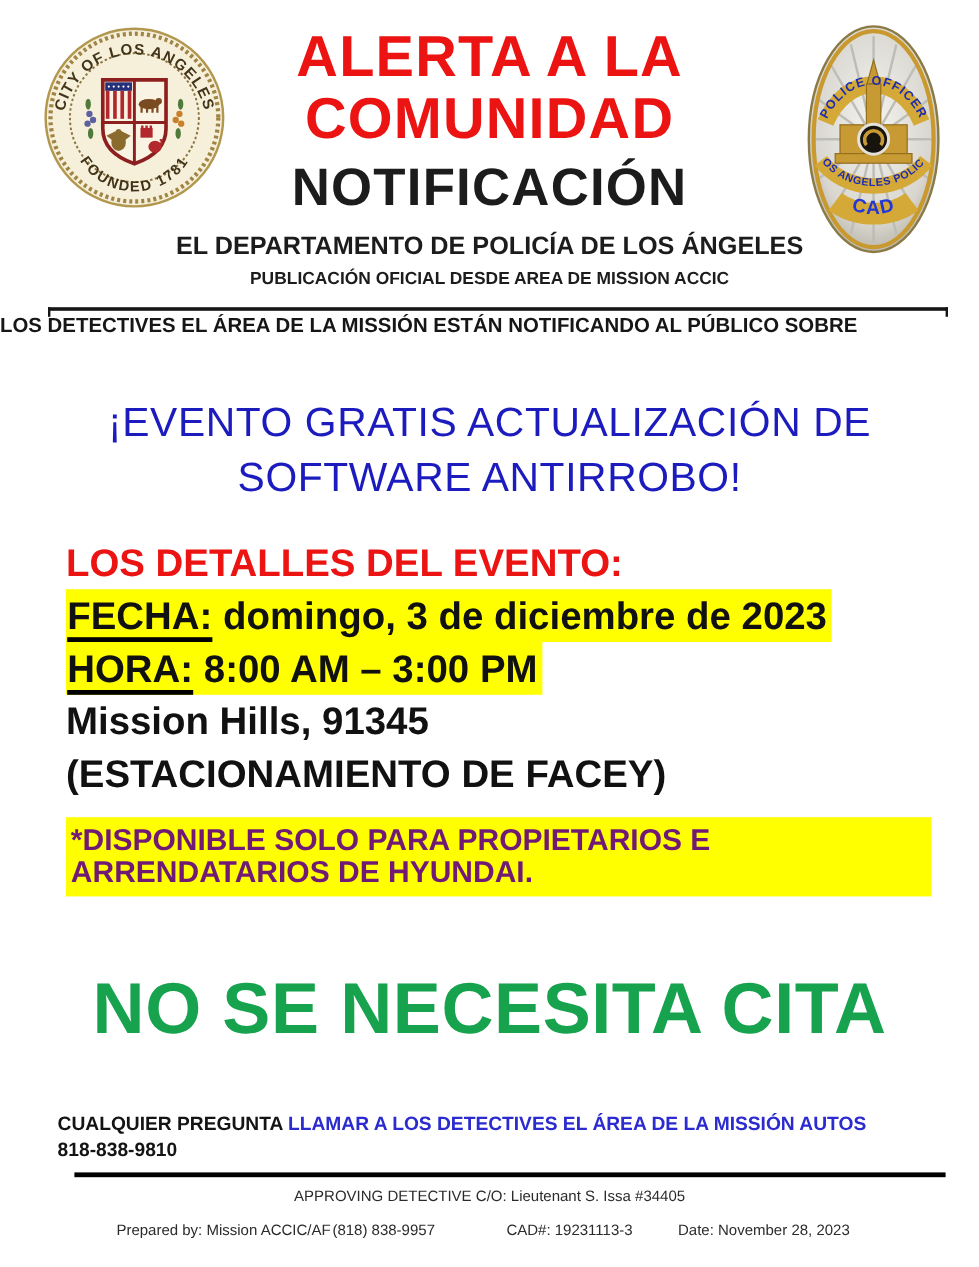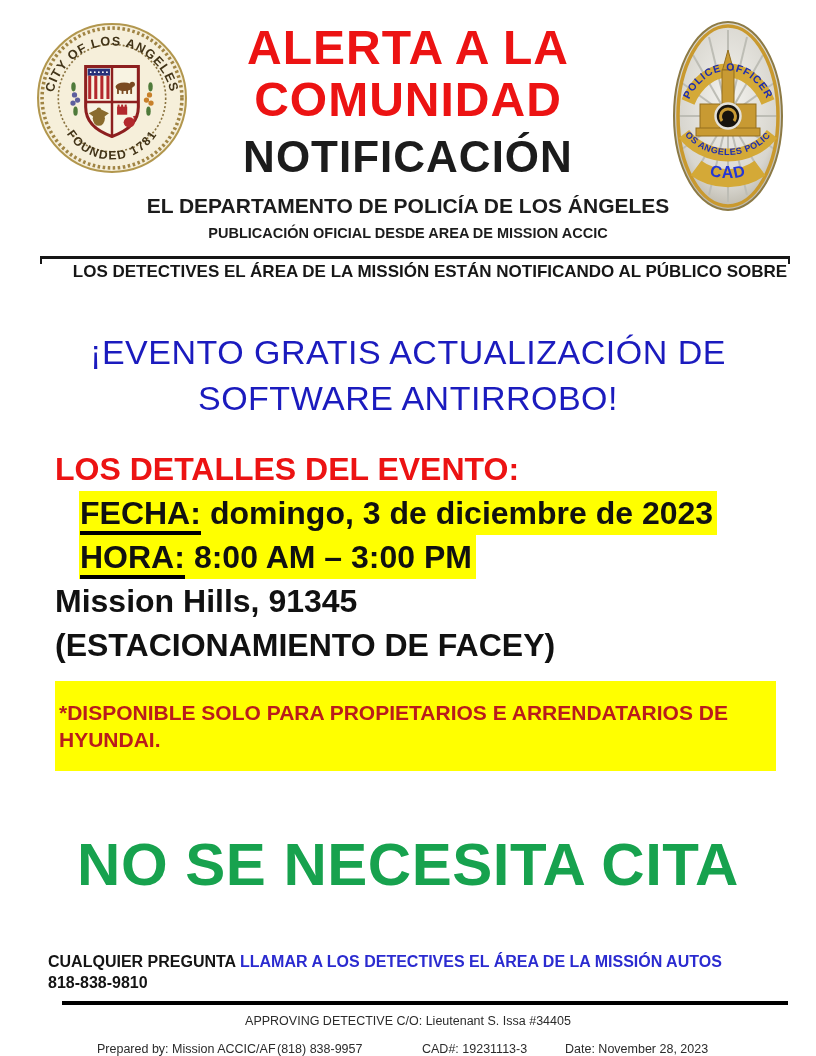--- a/index.html
+++ b/index.html
@@ -27,42 +27,42 @@
   }
   .dept-line { font-weight:bold; font-size:21px; line-height:24px; margin-top:12px; color:#1c1c1c; }
   .pub-line  { font-weight:bold; font-size:14.5px; line-height:18px; margin-top:6px; color:#1c1c1c; }
 
   .notice-rule {
     margin:14px 26px 0 40px; height:5px;
     border-top:3px solid #161616;
     border-left:2px solid #161616; border-right:2px solid #161616;
   }
   .notice-line {
-    margin-top:-3px; text-align:center;
-    font-weight:bold; font-size:17px; line-height:22px; color:#161616;padding-left:44px;
+    margin-top:-3px; text-align:left;
+    font-weight:bold; font-size:17px; line-height:22px; color:#161616;
   }
 
   
   .event-headline {
     margin-top:46px; text-align:center;
     color:#1b1bbe; font-weight:normal; font-size:34px; line-height:46px; letter-spacing:0.5px;
   }
 
   
   .details-block { margin:26px 40px 0 55px; font-weight:bold; font-size:32px; line-height:44px; }
   .details-heading { color:#ec1313; }
   .detail-line { white-space:nowrap; }
-  .hl { background:#ffff00; display:inline-block; padding:0 4px 0 1px;margin-left:24px; }
+  .hl { background:#ffff00; display:inline-block; padding:0 4px 0 1px; }
   .u-label { display:inline-block; border-bottom:4px solid #000; line-height:36px; }
   .detail-value { margin-left:9px; }
 
   .note-bar-row { margin:14px 40px 0 55px; }
   .note-bar {
     background:#ffff00; display:inline-block;
-    font-weight:bold; font-size:21px; line-height:27px; padding:18px 4px; color:#b91c1c;
+    font-weight:bold; font-size:25px; line-height:27px; padding:6px 4px; color:#701a75;
   }
 
   .no-appointment {
     margin-top:58px; text-align:center;
     color:#17a24e; font-weight:bold; font-size:60px; line-height:72px; letter-spacing:0.5px;
   }
 
   
   .contact-block { margin:50px 40px 0 48px; font-weight:bold; font-size:16px; line-height:21px; color:#141414; }
   .contact-call { color:#2b2bd0; }

